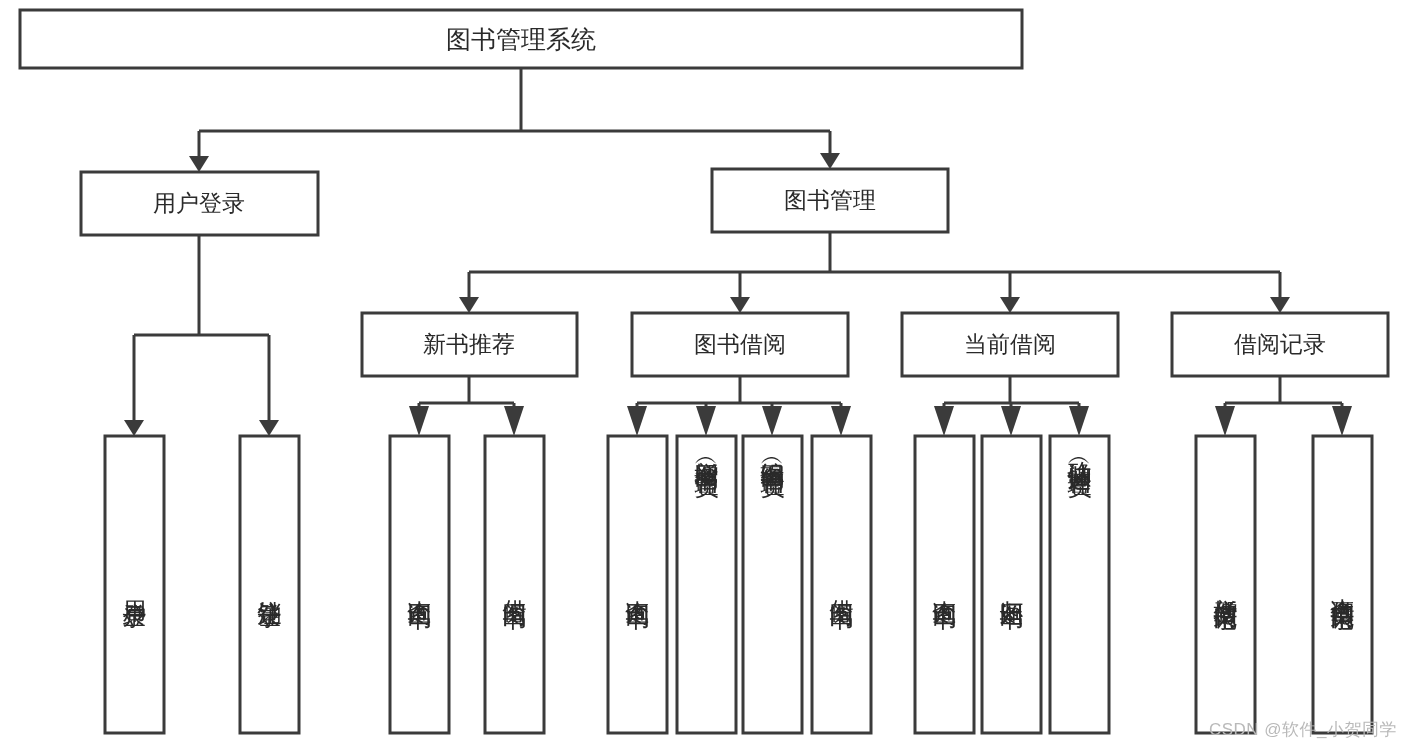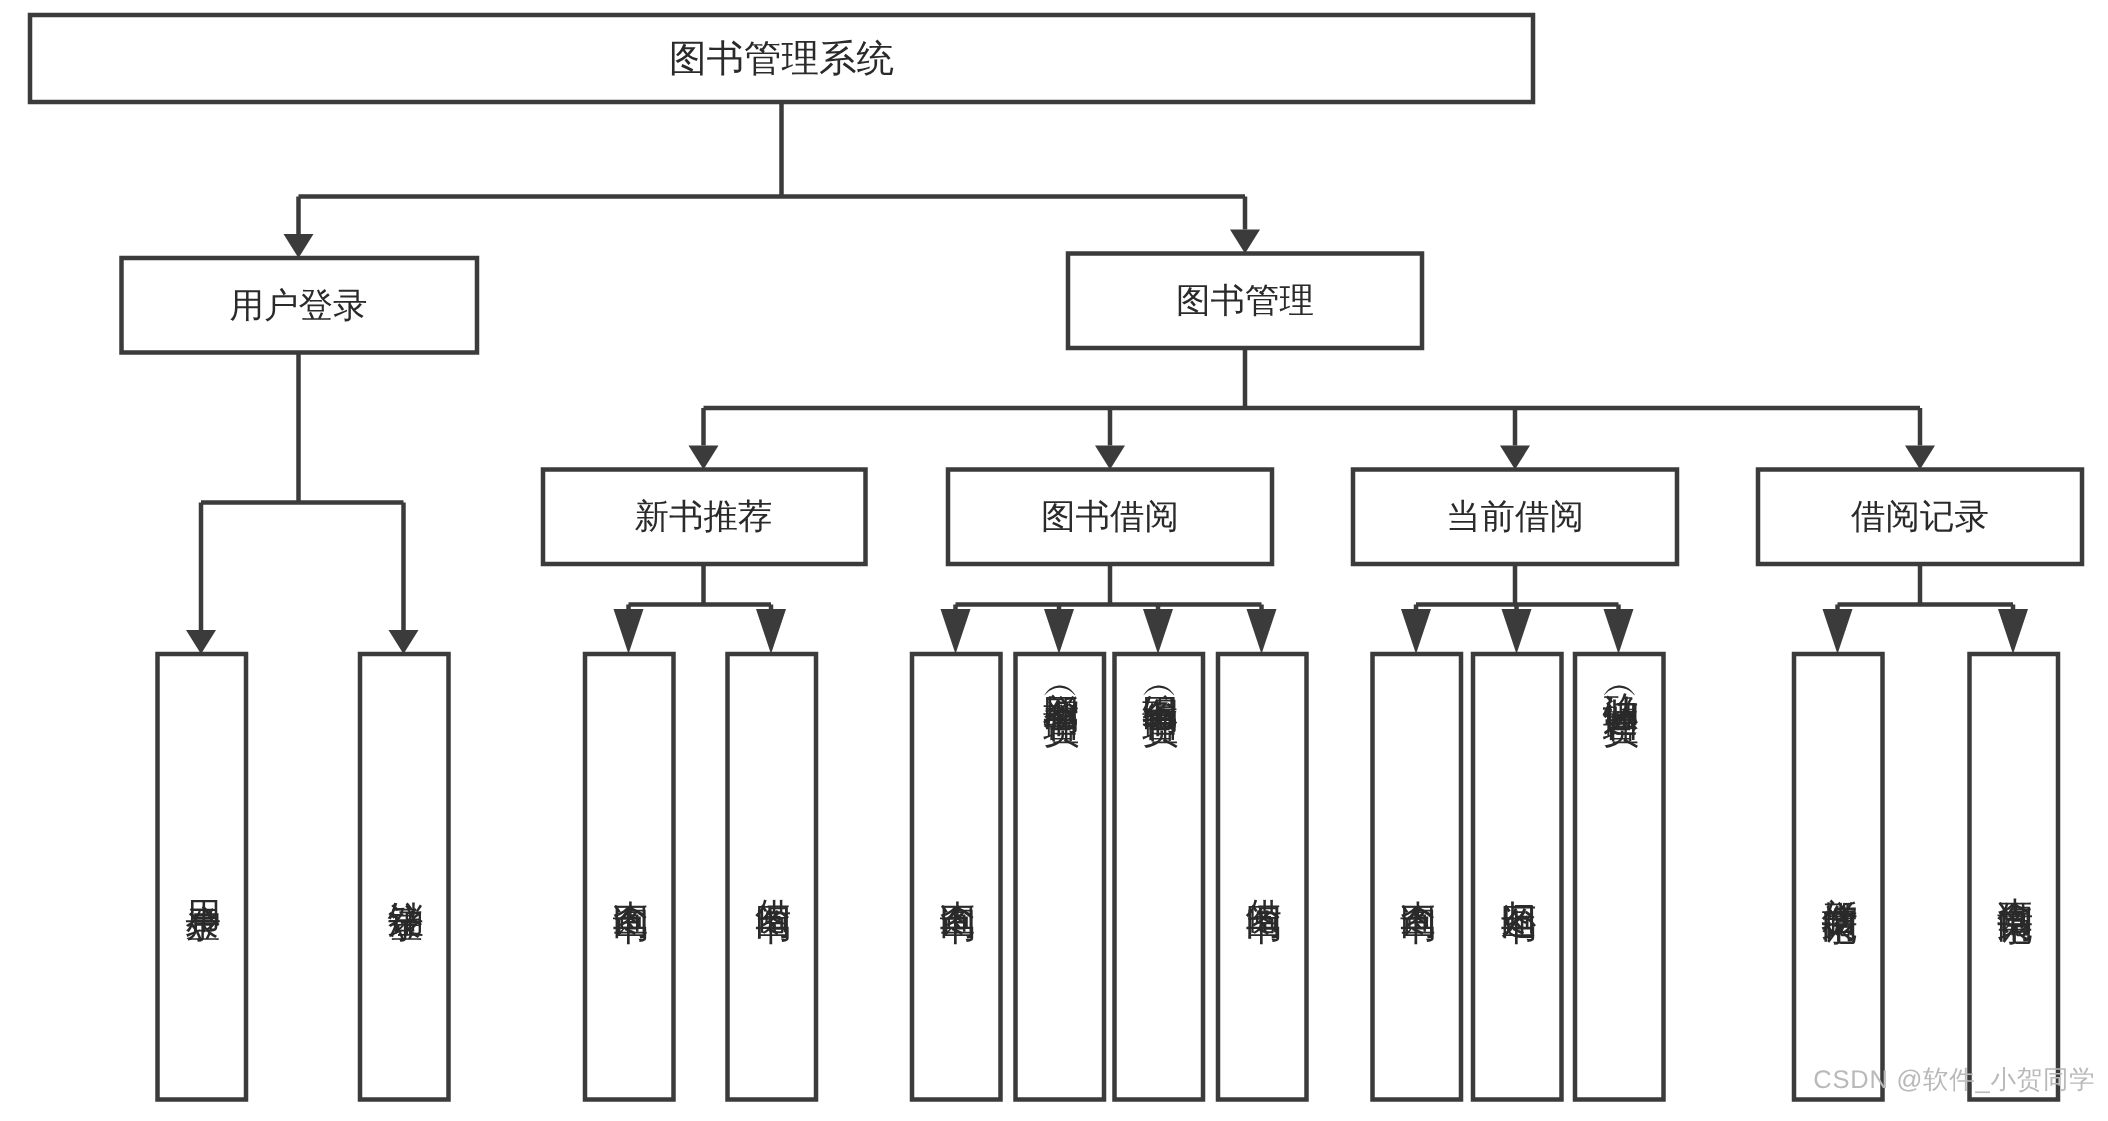--- a/index.html
+++ b/index.html
@@ -69,21 +69,21 @@
     font-size: 24px;
     line-height: 1.08;
     letter-spacing: 2px;
     color: #2a2a2a;
     white-space: nowrap;
     text-align: center;
   }
   .watermark {
     position: absolute;
     right: 8px;
-    bottom: 16px;
+    bottom: 6px;
     font-family: "Liberation Sans", "DejaVu Sans", sans-serif;
     font-size: 17px;
     color: #b9b9b9;
     letter-spacing: 0.5px;
     user-select: none;
   }
 </style>
 </head>
 <body>
 

